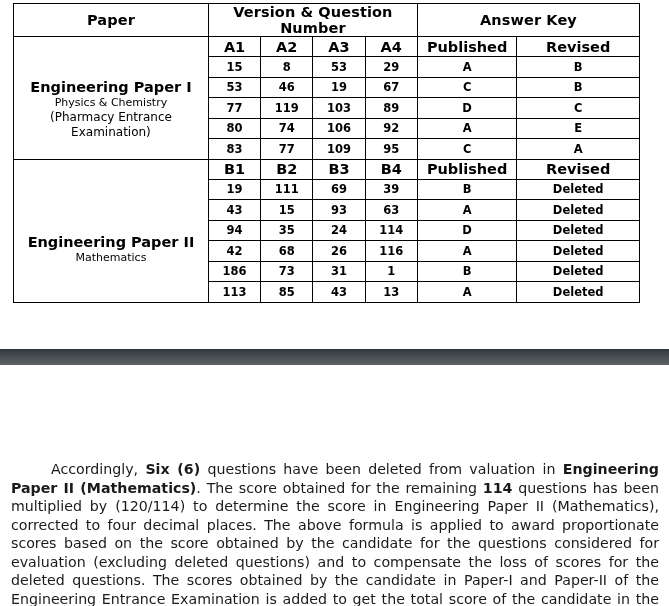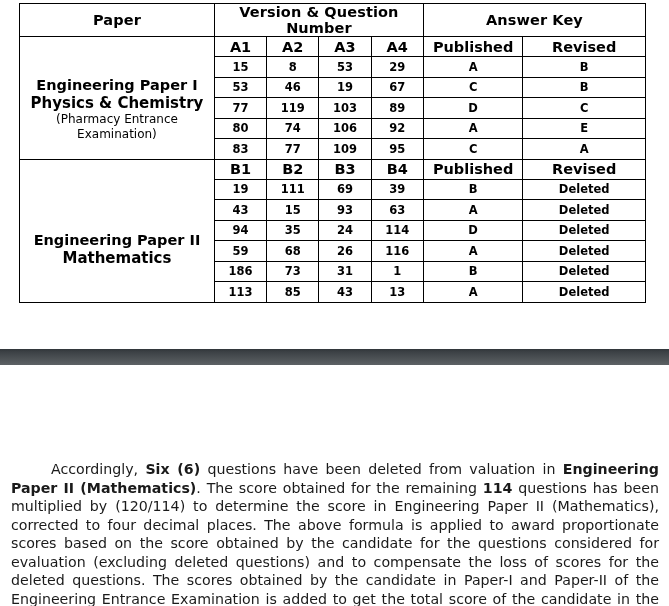--- a/index.html
+++ b/index.html
@@ -17,21 +17,20 @@
   }
 
   
   #answer-key-table {
     position: absolute;
     left: 13px;
     top: 3px;
     width: 627px;
     border-collapse: collapse;
     table-layout: fixed;
-    margin-left: 6px;
   }
   #answer-key-table td,
   #answer-key-table th {
     border: 1px solid #000000;
     text-align: center;
     vertical-align: middle;
     padding: 0;
     font-family: "DejaVu Sans", sans-serif;
     color: #000000;
   }
@@ -79,22 +78,22 @@
     padding-top: 37px;
   }
   .paper-title {
     display: block;
     font-size: 14.5px;
     font-weight: bold;
     line-height: 1.25;
   }
   .paper-sub {
     display: block;
-    font-size: 15px;
-    font-weight: bold;
+    font-size: 11px;
+    font-weight: normal;
     line-height: 1.22;
   }
   .paper-note {
     display: block;
     font-size: 12px;
     font-weight: normal;
     line-height: 1.25;
   }
 
   
@@ -230,21 +229,21 @@
     </tr>
     <tr class="data-row">
       <td>94</td>
       <td>35</td>
       <td>24</td>
       <td>114</td>
       <td>D</td>
       <td class="cell-deleted">Deleted</td>
     </tr>
     <tr class="data-row">
-      <td>59</td>
+      <td>42</td>
       <td>68</td>
       <td>26</td>
       <td>116</td>
       <td>A</td>
       <td class="cell-deleted">Deleted</td>
     </tr>
     <tr class="data-row">
       <td>186</td>
       <td>73</td>
       <td>31</td>

